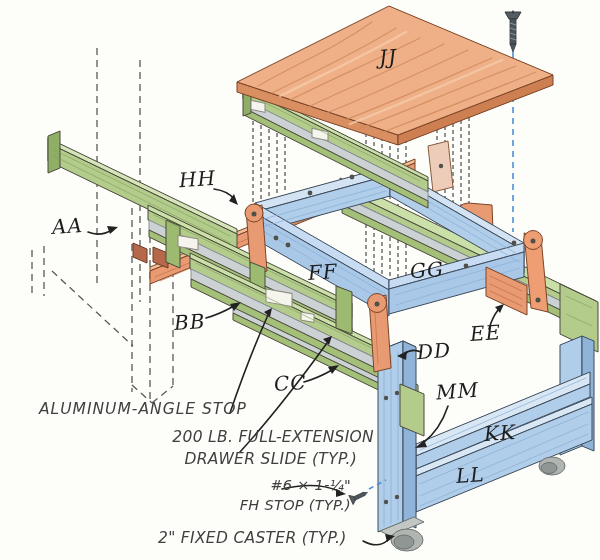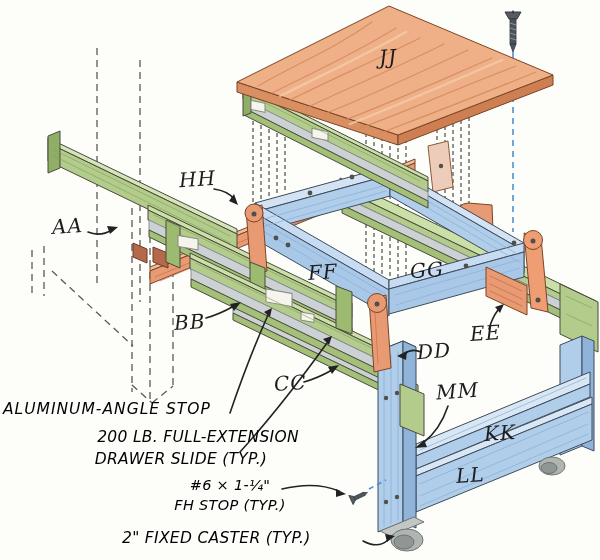--- a/index.html
+++ b/index.html
@@ -1,23 +1,23 @@
 <!DOCTYPE html>
 <html><head>
 <meta charset="utf-8">
 <style>
   html,body{margin:0;padding:0;background:#e8e8e8;}
   #stage{position:relative;width:600px;height:560px;background:#fdfdfa;overflow:hidden;
          font-family:"DejaVu Sans",sans-serif;}
   svg{position:absolute;left:0;top:0;}
   .plabel{position:absolute;font:italic 20px "DejaVu Serif",serif;color:#1c1c1c;
           transform:rotate(-4deg);letter-spacing:1px;white-space:nowrap;}
-  .note{position:absolute;font:italic 15.5px "DejaVu Sans",sans-serif;color:#000000;
-        letter-spacing:.3px;white-space:nowrap;}
-  .note.c{text-align:center;}
+  .note{position:absolute;font:italic 15.5px "DejaVu Sans",sans-serif;color:#404040;
+        letter-spacing:.3px;white-space:nowrap;margin-left:36px;}
+  .note.c{text-align:right;}
   .outl{stroke:#4a4a3c;stroke-width:1;stroke-linejoin:round;}
   .outlb{stroke:#3d4c5c;stroke-width:1;stroke-linejoin:round;}
   .outlo{stroke:#7a4426;stroke-width:1;stroke-linejoin:round;}
   .gl{fill:none;stroke-linecap:round;}
   .lead{fill:none;stroke:#222;stroke-width:1.6;stroke-linecap:round;}
   .ah{fill:#222;stroke:none;}
   .gdash{stroke:#5a5a5a;stroke-width:1.3;fill:none;}
   .bdash{stroke:#4d8fd6;stroke-width:1.6;fill:none;}
   .scrdot{fill:#50504a;}
 </style>

